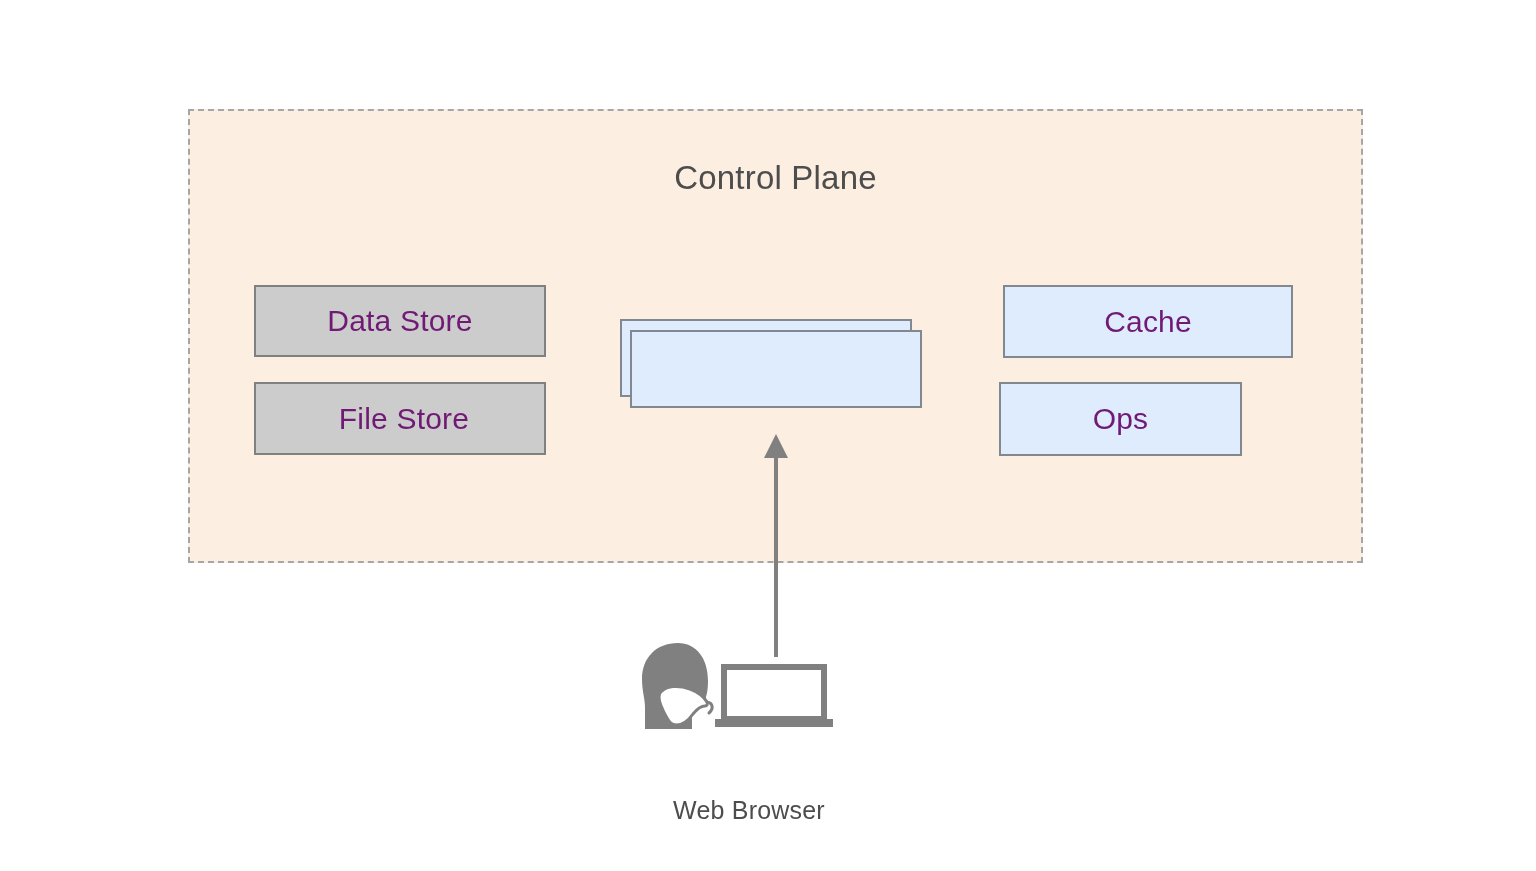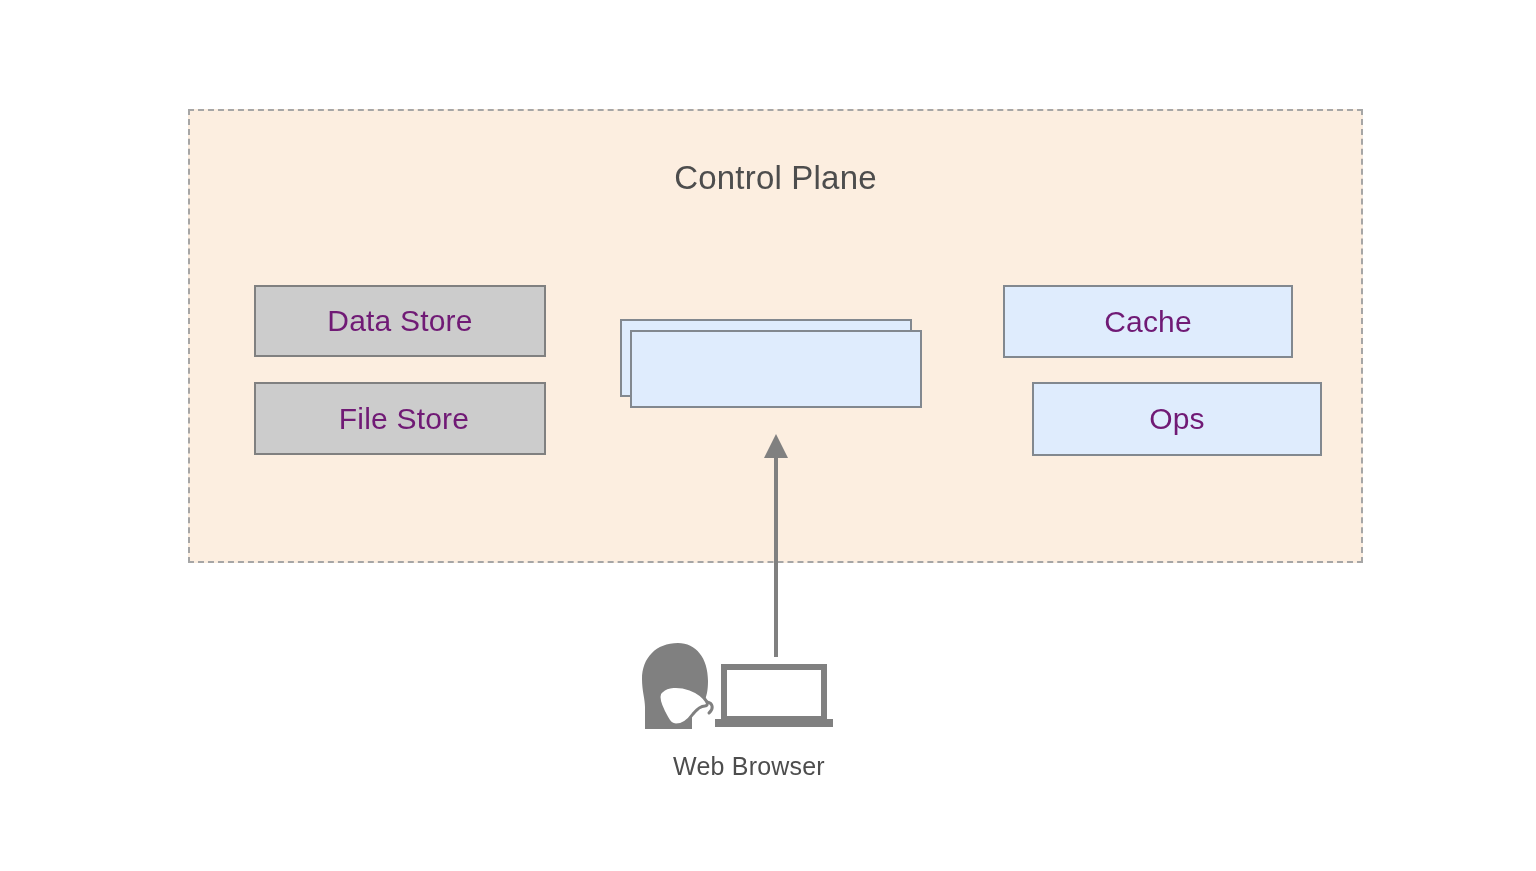--- a/index.html
+++ b/index.html
@@ -51,21 +51,21 @@
   }
   .node.grey  { background: #cccccc; border-color: #808080; }
   .node.blue  { background: #dfecfd; border-color: #82888f; }
 
   
   #node-data-store { left: 254px; top: 285px; width: 292px; height: 72px; }
   #node-file-store { left: 254px; top: 382px; width: 292px; height: 73px; padding-left: 8px; }
 
   
   #node-cache { left: 1003px; top: 285px; width: 290px; height: 73px; }
-  #node-ops   { left: 1032px; top: 382px; width: 290px; height: 74px; }
+  #node-ops   { left: 999px; top: 382px; width: 243px; height: 74px; }
 
   
   #node-server-stack {
     position: absolute;
     left: 620px;
     top: 319px;
     width: 312px;
     height: 100px;
   }
   .stack-layer {
@@ -115,21 +115,21 @@
   #actor-laptop-icon {
     position: absolute;
     left: 80px;
     top: 20px;
     width: 120px;
     height: 72px;
   }
   #actor-web-browser-label {
     position: absolute;
     left: 559px;
-    top: 752px;
+    top: 796px;
     width: 380px;
     text-align: center;
     font-size: 25px;
     color: #4d4d4d;
     letter-spacing: 0.2px;
   }
 </style>
 </head>
 <body>
 

